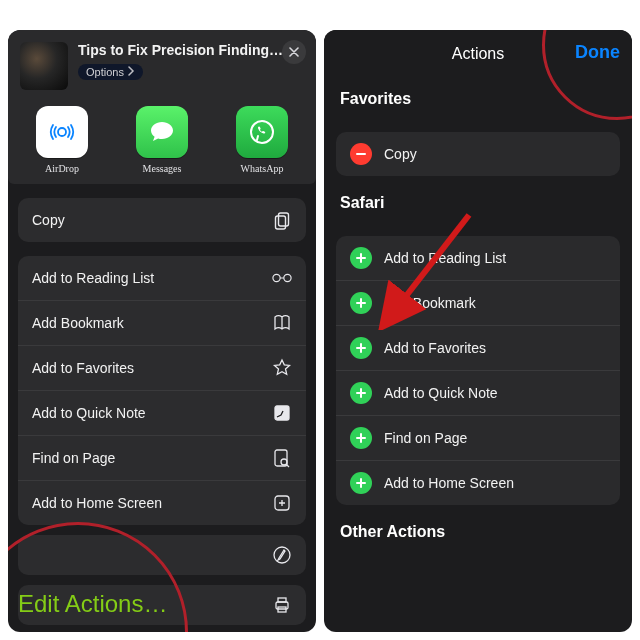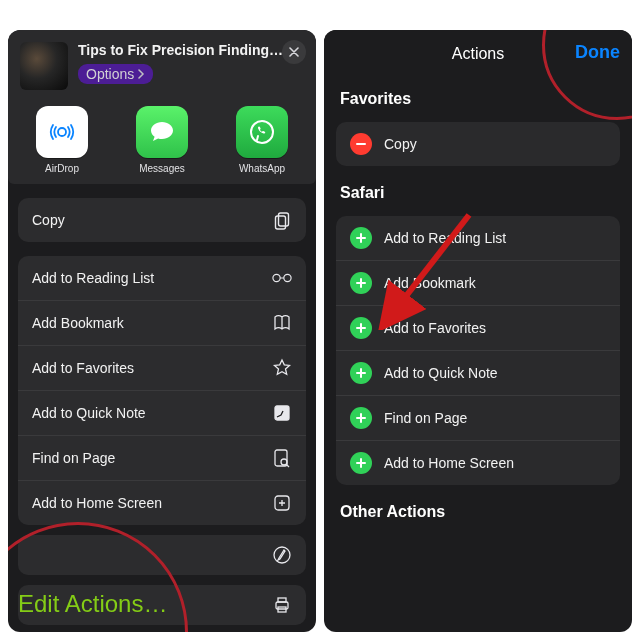--- a/index.html
+++ b/index.html
@@ -8,53 +8,53 @@
   .panel { position: absolute; top: 8px; bottom: 8px; width: 308px; background: #1c1c1e; border-radius: 12px; overflow: hidden; color: #fff; margin-top: 22px; }
   .panel.left  { left: 8px; }
   .panel.right { right: 8px; }
 
   
   .share-header { position: relative; display: flex; align-items: flex-start; gap: 10px; padding: 12px 12px 8px 12px; background: #2a2a2c; border-top-left-radius: 12px; border-top-right-radius: 12px; }
   .thumb { width: 48px; height: 48px; border-radius: 6px; background: radial-gradient(circle at 35% 35%, #5a4a3a 0%, #262626 45%, #0a0a0a 100%); flex: 0 0 auto; }
   .share-header-text { display: flex; flex-direction: column; gap: 2px; min-width: 0; flex: 1; }
   .share-title { font-size: 14px; font-weight: 600; color: #f2f2f2; white-space: nowrap; overflow: hidden; text-overflow: ellipsis; }
   .share-subtitle { font-size: 11px; color: #8e8e93; }
-  .optionsbtn { margin-top: 4px; align-self: flex-start; display: inline-flex; align-items: center; gap: 4px; font-size: 14px; color: #d0d0d3; background: #4c1d95; border-radius: 9px; padding: 2px 8px; cursor: pointer; }
+  .optionsbtn { margin-top: 4px; align-self: flex-start; display: inline-flex; align-items: center; gap: 4px; font-size: 11px; color: #d0d0d3; background: #0f172a; border-radius: 9px; padding: 2px 8px; cursor: pointer; }
   .chev { display: inline-block; }
   .close-x { position: absolute; right: 10px; top: 10px; width: 24px; height: 24px; border-radius: 12px; background: #3a3a3c; color: #d0d0d3; display: flex; align-items: center; justify-content: center; font-size: 14px; cursor: pointer; }
 
   .share-row { background: #2a2a2c; display: flex; justify-content: space-around; padding: 8px 4px 10px 4px; border-bottom-left-radius: 6px; border-bottom-right-radius: 6px; }
   .share-app { display: flex; flex-direction: column; align-items: center; gap: 5px; width: 66px; cursor: pointer; }
   .app-icon { width: 52px; height: 52px; border-radius: 12px; box-shadow: 0 1px 0 rgba(0,0,0,.4); }
   .app-icon.airdrop { background: #fff; display:flex; align-items:center; justify-content:center; }
   .app-icon.msg { background: linear-gradient(#5af26a,#2fc24a); display:flex; align-items:center; justify-content:center; }
   .app-icon.mail { background: linear-gradient(#2aa8ff,#0a6cff); display:flex; align-items:center; justify-content:center; }
   .app-icon.wa { background: linear-gradient(#3ddb5b,#1faa3e); display:flex; align-items:center; justify-content:center; }
-  .app-label { font-size: 10px; color: #e2e2e5; text-align: left; }
+  .app-label { font-size: 10px; color: #e2e2e5; text-align: left; font-family: Liberation Serif, serif; }
 
   .action-group { margin: 14px 10px 0 10px; background: #2c2c2e; border-radius: 10px; overflow: hidden; }
   .action-row { display: flex; align-items: center; justify-content: space-between; padding: 12px 14px; color: #f2f2f2; font-size: 14px; cursor: pointer; border-top: 1px solid #3a3a3c; }
   .action-row:first-child { border-top: none; }
   .row-icon { width: 20px; height: 20px; display:flex; align-items:center; justify-content:center; }
   .row-icon svg { stroke: #e8e8ec; }
 
   .single-group { margin: 10px 10px 0 10px; background: #2c2c2e; border-radius: 10px; }
   .single-row { display:flex; align-items:center; justify-content:flex-end; padding: 10px 14px; }
 
   .edit-actions { position: absolute; left: 10px; bottom: 14px; font-size: 24px; color: #84cc16; cursor: pointer; }
 
   .ring { position: absolute; border: 3px solid #b1202a; border-radius: 999px; pointer-events: none; }
   .ring.left-ring { width: 220px; height: 220px; left: -40px; bottom: -110px; }
   .ring.right-ring { width: 150px; height: 150px; right: -60px; top: -60px; }
 
   
   .actions-header { position: relative; height: 48px; display: flex; align-items: center; justify-content: center; background: #1c1c1e; }
   .actions-title { font-size: 16px; font-weight: 400; color: #fff; }
   .done-btn { position: absolute; right: 12px; top: 12px; font-size: 18px; font-weight: 600; color: #0a84ff; cursor: pointer; }
-  .section-title { font-size: 16px; font-weight: 700; color: #fff; padding: 12px 16px 14px 16px; }
+  .section-title { font-size: 16px; font-weight: 700; color: #fff; padding: 12px 16px 24px 16px; }
   .edit-group { margin: 0 12px 6px 12px; background: #2a2a2c; border-radius: 10px; overflow: hidden; }
   .edit-row { display: flex; align-items: center; gap: 12px; padding: 11px 14px; font-size: 14px; color: #f2f2f2; border-top: 1px solid #3a3a3c; cursor: pointer; }
   .edit-row:first-child { border-top: none; }
   .ctrl { width: 22px; height: 22px; border-radius: 11px; flex: 0 0 auto; display:flex; align-items:center; justify-content:center; }
   .ctrl.remove { background: #ff3b30; }
   .ctrl.add { background: #30d158; }
   .ctrl-bar { width: 10px; height: 2px; background:#fff; border-radius:1px; }
   .ctrl-plus { position: relative; width:10px; height:10px; }
   .ctrl-plus::before, .ctrl-plus::after { content:""; position:absolute; background:#fff; border-radius:1px; }
   .ctrl-plus::before { left:0; right:0; top:4px; height:2px; }

